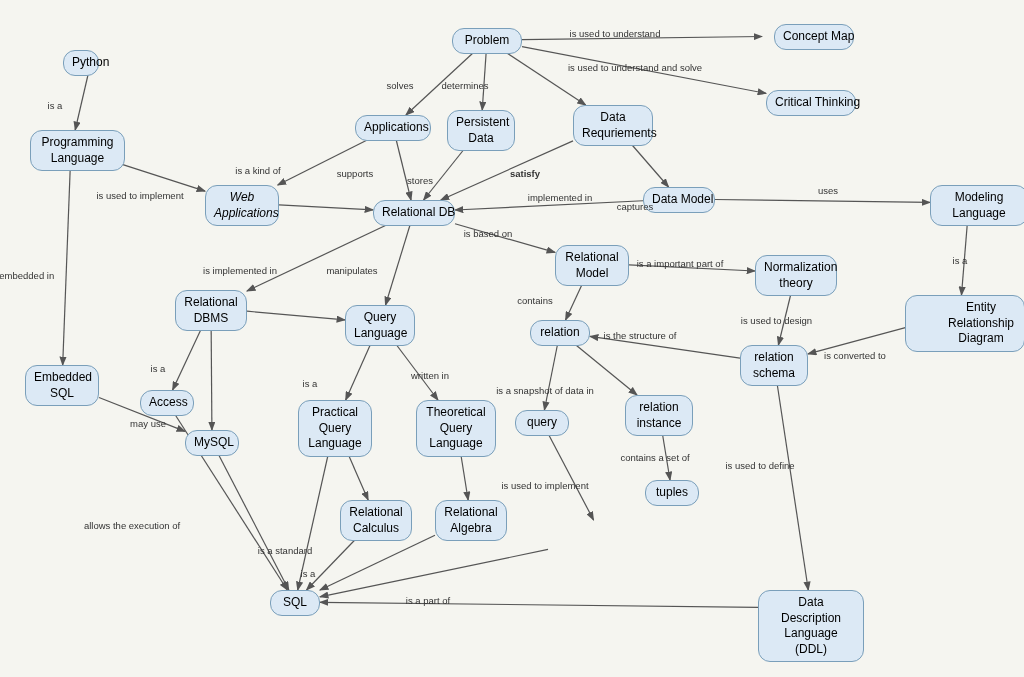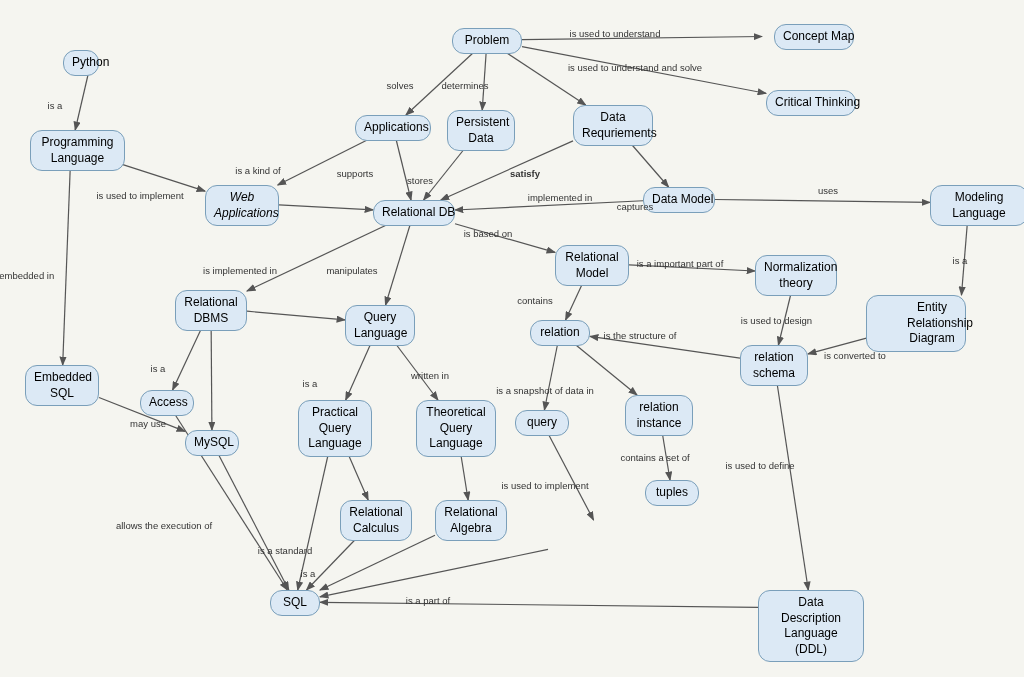--- a/index.html
+++ b/index.html
@@ -121,21 +121,21 @@
     <div class="node" style="left: 373px; top: 200px; width: 82px;">Relational DB</div>
     <div class="node" style="left: 643px; top: 187px; width: 72px;">Data Model</div>
     <div class="node wide" style="left: 930px; top: 185px; width: 98px; white-space: pre-line;">Modeling
 Language</div>
     <div class="node wide" style="left: 175px; top: 290px; width: 72px; white-space: pre-line;">Relational
 DBMS</div>
     <div class="node wide" style="left: 555px; top: 245px; width: 74px; white-space: pre-line;">Relational
 Model</div>
     <div class="node wide" style="left: 755px; top: 255px; width: 82px; white-space: pre-line;">Normalization
 theory</div>
-    <div class="node wide" style="left: 866px; top: 295px; width: 100px; white-space: pre-line; padding-left: 40px;">Entity Relationship
+    <div class="node wide" style="left: 905px; top: 295px; width: 120px; white-space: pre-line; padding-left: 40px;">Entity Relationship
 Diagram</div>
     <div class="node wide" style="left: 25px; top: 365px; width: 74px; white-space: pre-line;">Embedded
 SQL</div>
     <div class="node" style="left: 140px; top: 390px; width: 54px;">Access</div>
     <div class="node" style="left: 185px; top: 430px; width: 54px;">MySQL</div>
     <div class="node wide" style="left: 345px; top: 305px; width: 70px; white-space: pre-line;">Query
 Language</div>
     <div class="node" style="left: 530px; top: 320px; width: 60px;">relation</div>
     <div class="node wide" style="left: 740px; top: 345px; width: 68px; white-space: pre-line;">relation
 schema</div>
@@ -197,15 +197,15 @@
     <div class="edge-label" style="left: 760px; top: 460px; transform: translateX(-50%);">is used
 to define</div>
     <div class="edge-label" style="left: 545px; top: 480px; transform: translateX(-50%);">is used to
 implement</div>
     <div class="edge-label" style="left: 655px; top: 452px; transform: translateX(-50%);">contains
 a set of</div>
     <div class="edge-label" style="left: 285px; top: 545px; transform: translateX(-50%);">is a standard</div>
     <div class="edge-label" style="left: 308px; top: 568px; transform: translateX(-50%);">is a</div>
     <div class="edge-label" style="left: 428px; top: 595px; transform: translateX(-50%);">is a part
 of</div>
-    <div class="edge-label" style="left: 164px; top: 520px; transform: translateX(-50%);">allows the
+    <div class="edge-label" style="left: 132px; top: 520px; transform: translateX(-50%);">allows the
 execution of</div>
   </div>
 
 </body></html>

